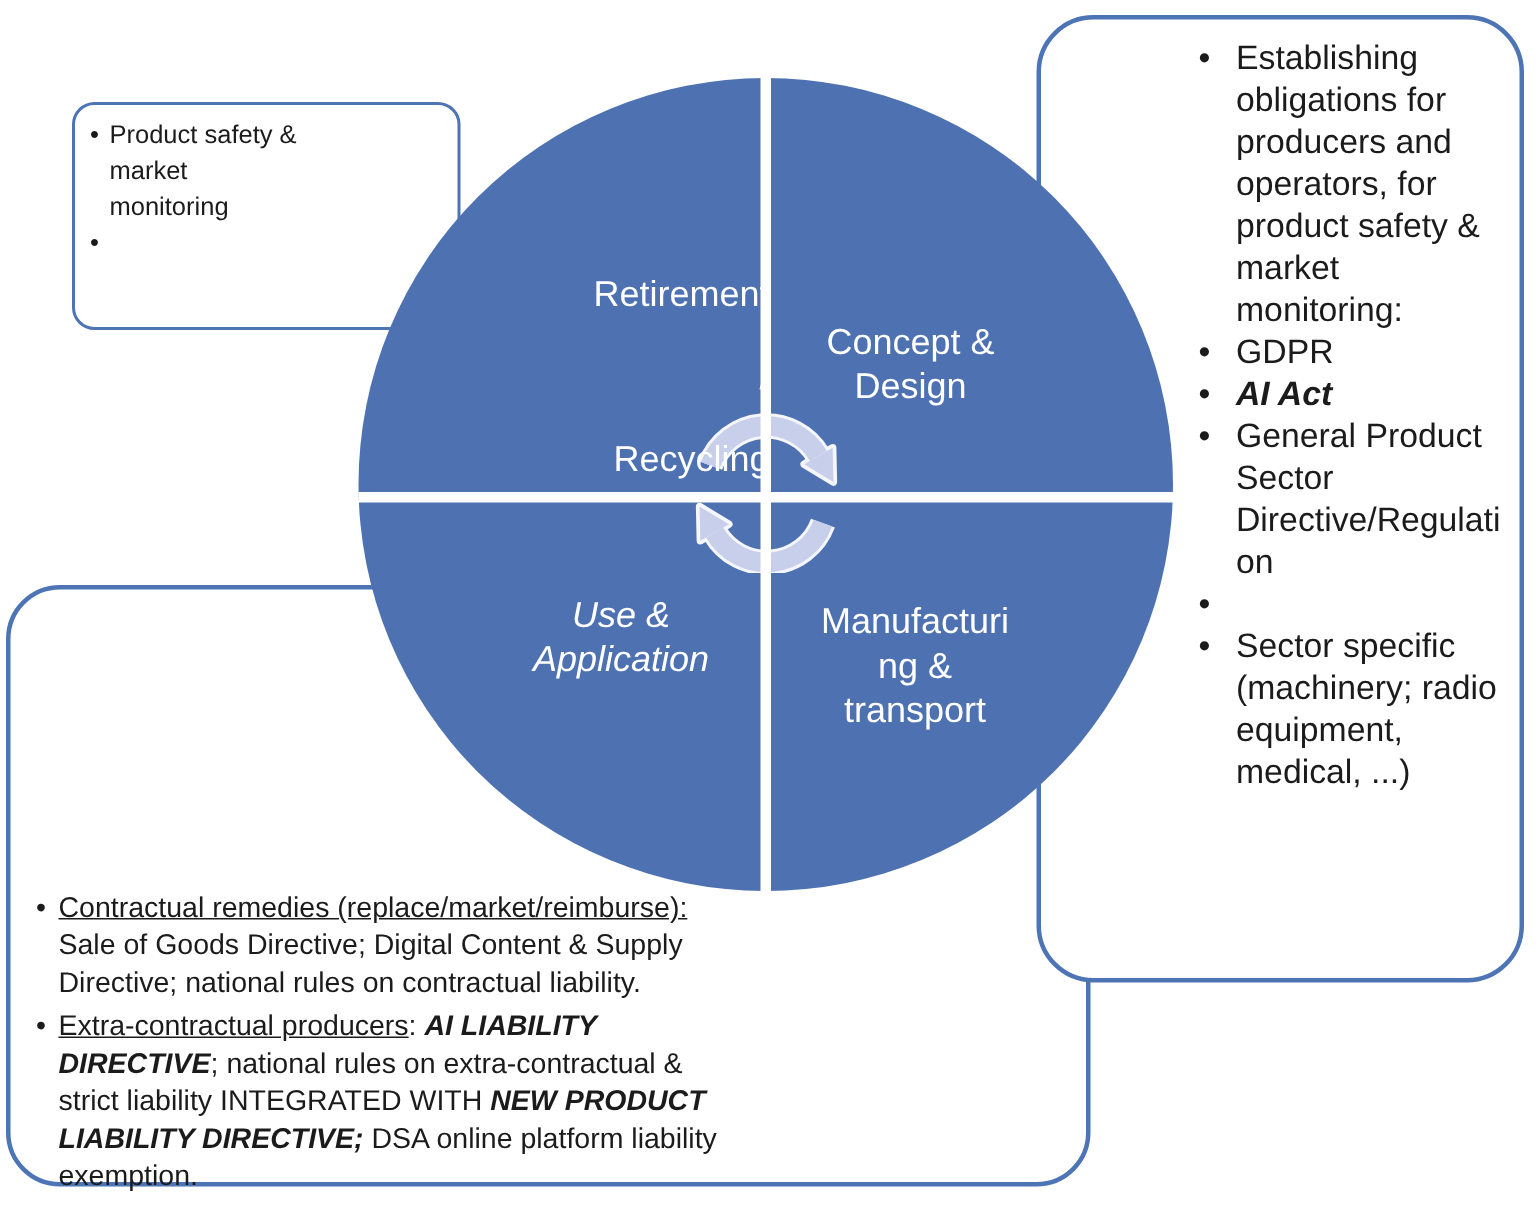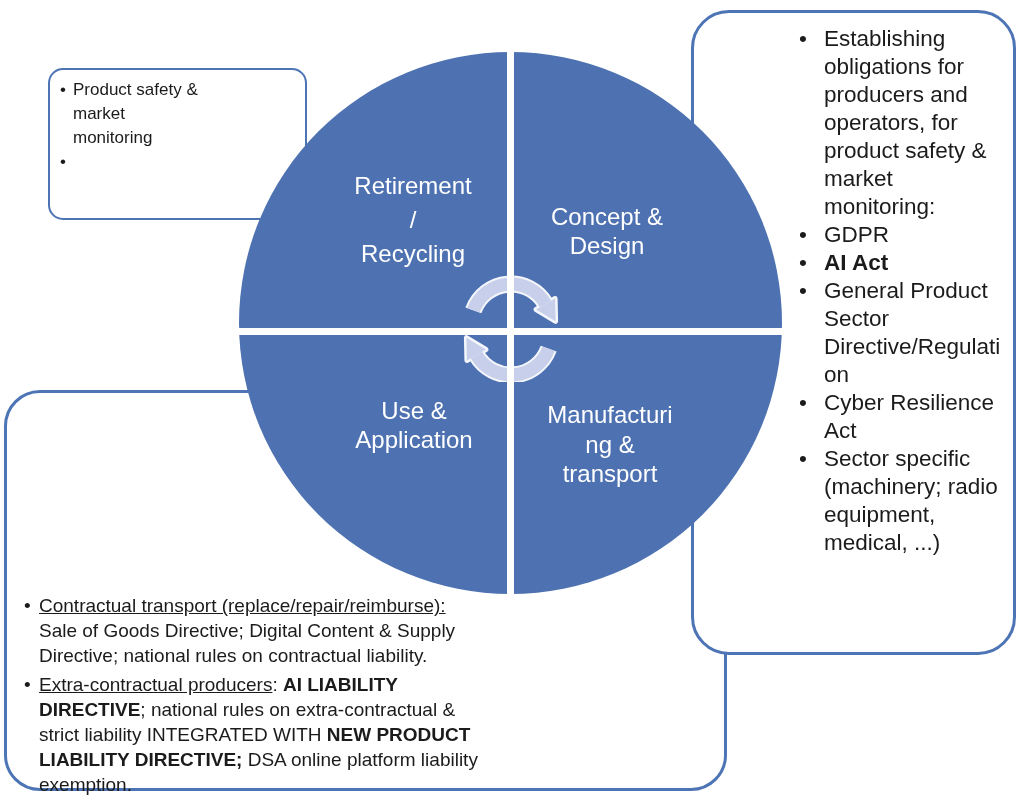--- a/index.html
+++ b/index.html
@@ -33,21 +33,21 @@
   .tl-list .marker { width: 13px; }
 
   .r-list { left: 105px; top: 12px; width: 218px; font-size: 22.5px; line-height: 28px; }
   .r-list .marker { width: 25px; }
 
   .bl-list { left: 17px; top: 200px; width: 580px; font-size: 19px; line-height: 25px; }
   .bl-list .marker { width: 15px; }
   .bl-list .li + .li { margin-top: 4px; }
 
   .u { text-decoration: underline; }
-  .b { font-weight: bold; }
+  .b { font-weight: bold; font-style: italic; }
 
   
   .circle {
     position: absolute;
     left: 239px; top: 52px;
     width: 543px; height: 542px;
     border-radius: 50%;
     background: #4e72b1;
     z-index: 3;
   }
@@ -63,35 +63,35 @@
 
   .quadrant-label {
     position: absolute;
     width: 200px;
     z-index: 6;
     color: #ffffff;
     font-size: 24px;
     text-align: center;
     white-space: pre-line;
   }
-  .q-retirement    { left: 313px; top: 169px; line-height: 34px; }
-  .q-concept       { left: 507px; top: 202px; line-height: 29px; }
-  .q-use           { left: 314px; top: 396px; line-height: 29px; }
+  .q-retirement    { left: 313px; top: 169px; line-height: 55px; text-align: right; }
+  .q-concept       { left: 507px; top: 214px; line-height: 29px; }
+  .q-use           { left: 314px; top: 396px; line-height: 29px; font-style: italic; }
   .q-manufacturing { left: 510px; top: 400px; line-height: 29.5px; }
 </style>
 </head>
 <body>
 
 <div class="canvas">
 
   <div class="box box-bottom-left">
     <div class="blist bl-list">
       <div class="li">
         <span class="marker">•</span>
-        <div class="txt"><span class="u">Contractual transport (replace/repair/reimburse):</span><span>
+        <div class="txt"><span class="u">Contractual remedies (replace/market/reimburse):</span><span>
 Sale of Goods Directive; Digital Content &amp; Supply
 Directive; national rules on contractual liability.</span></div>
       </div>
       <div class="li">
         <span class="marker">•</span>
         <div class="txt"><span class="u">Extra-contractual producers</span><span>: </span><span class="b">AI LIABILITY
 DIRECTIVE</span><span>; national rules on extra-contractual &amp;
 strict liability INTEGRATED WITH </span><span class="b">NEW PRODUCT
 LIABILITY DIRECTIVE;</span><span> DSA online platform liability
 exemption.</span></div>
@@ -121,22 +121,20 @@
       </div>
       <div class="li">
         <span class="marker">•</span>
         <div class="txt">General Product
 Sector
 Directive/Regulati
 on</div>
       </div>
       <div class="li">
         <span class="marker">•</span>
-        <div class="txt">Cyber Resilience
-Act</div>
       </div>
       <div class="li">
         <span class="marker">•</span>
         <div class="txt">Sector specific
 (machinery; radio
 equipment,
 medical, ...)</div>
       </div>
     </div>
   </div>

